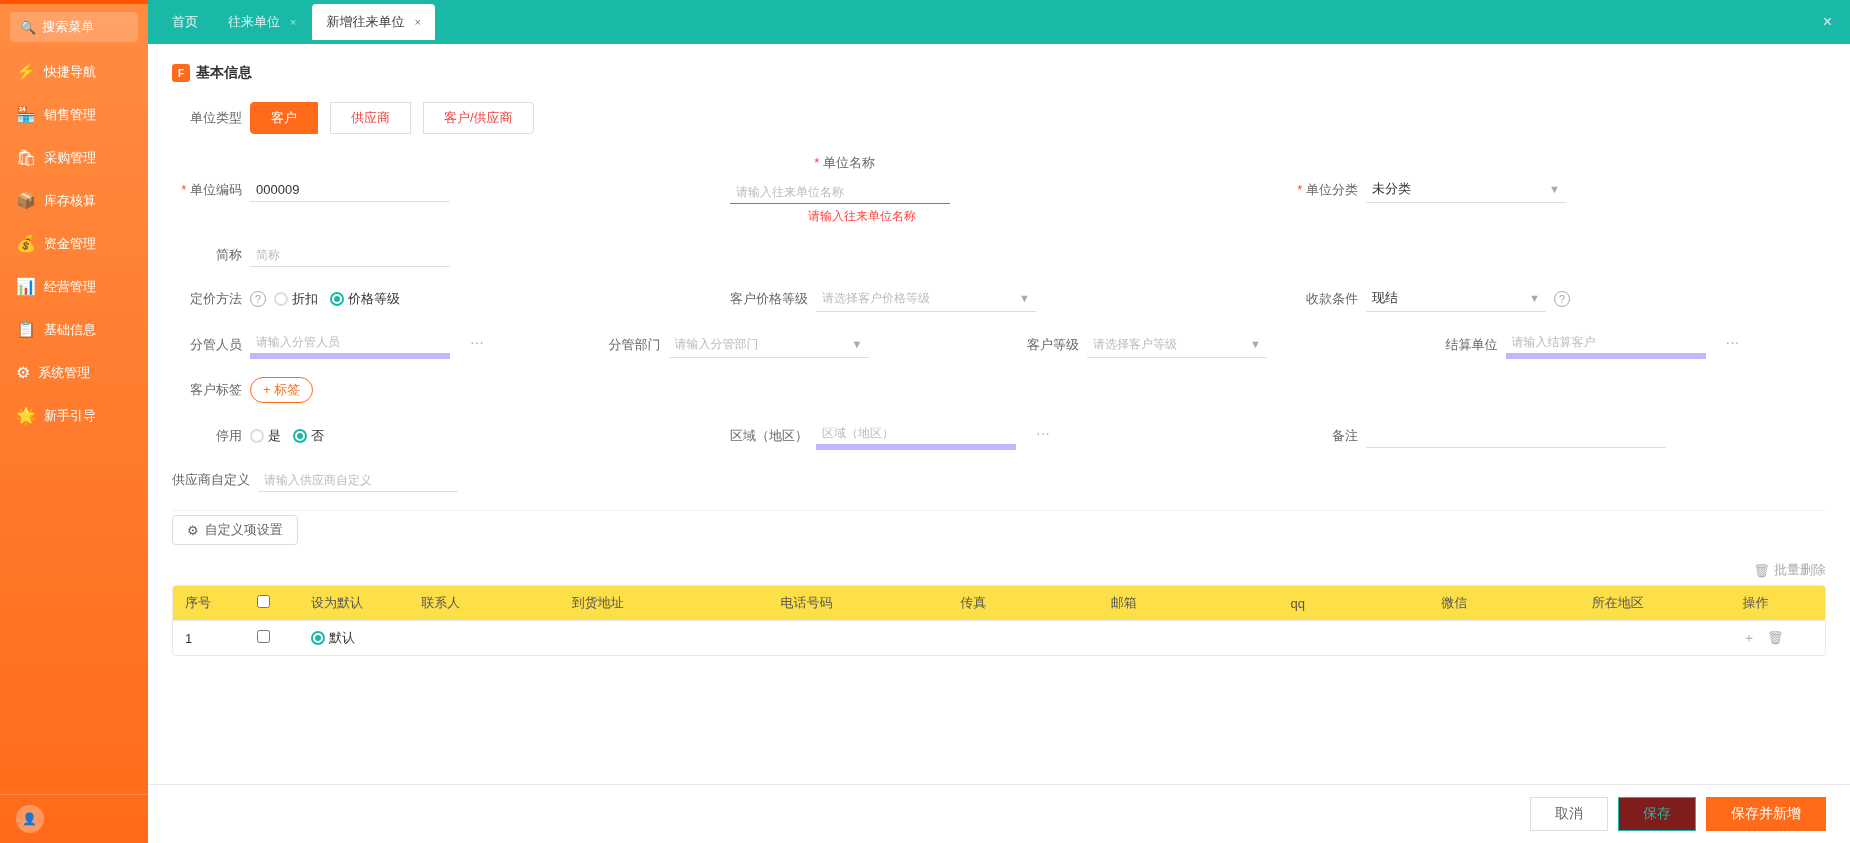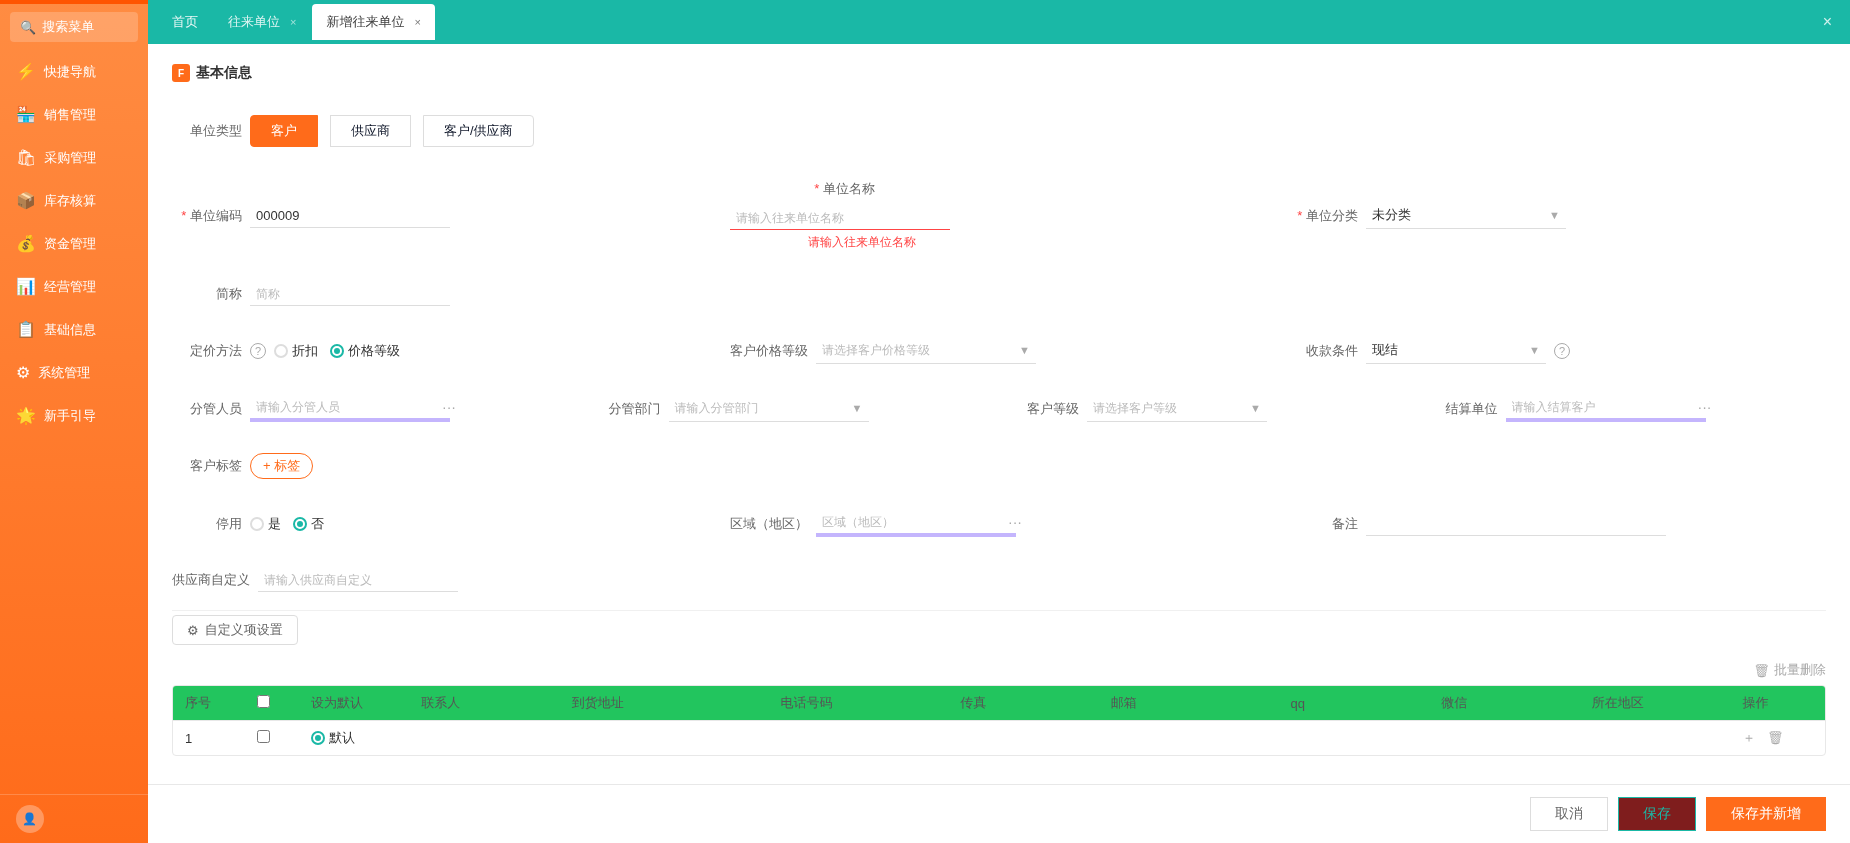--- a/index.html
+++ b/index.html
@@ -152,21 +152,21 @@
     .type-buttons {
       display: flex;
       gap: 12px;
     }
     .type-btn {
       padding: 6px 20px;
       border: 1px solid #ddd;
       cursor: pointer;
       font-size: 13px;
       background: white;
-      color: #0f172a;
+      color: #ef4444;
     }
     .type-btn.active {
       background: #ff6b1a;
       color: white;
       border-color: #ff6b1a;
     }
     .type-btn:first-child { border-radius: 4px 0 0 4px; }
     .type-btn:last-child { border-radius: 0 4px 4px 0; }
 
     
@@ -176,21 +176,20 @@
       margin-bottom: 18px;
       gap: 20px;
       flex-wrap: wrap;
     }
     .form-group {
       display: flex;
       align-items: center;
       gap: 8px;
       flex: 1;
       min-width: 250px;
-      margin-top: 13px;
     }
     .form-label {
       font-size: 13px;
       color: #666;
       white-space: nowrap;
       min-width: 70px;
       text-align: right;
     }
     .form-label.required::before {
       content: '* ';
@@ -328,21 +327,21 @@
       border: 1px solid #e8e8e8;
       border-radius: 4px;
       overflow: hidden;
     }
     .table {
       width: 100%;
       border-collapse: collapse;
       font-size: 13px;
     }
     .table th {
-      background: #22c55e;
+      background: #fde047;
       padding: 8px 12px;
       text-align: left;
       color: #555;
       font-weight: 500;
       border-bottom: 1px solid #e8e8e8;
       white-space: nowrap;
     }
     .table td {
       padding: 8px 12px;
       border-bottom: 1px solid #f0f0f0;
@@ -399,22 +398,23 @@
     .divider {
       width: 100%;
       height: 1px;
       background: #f0f0f0;
       margin: 4px 0;
     }
 
     .form-input-with-more {
       display: flex;
       align-items: center;
-      border-bottom: 4px solid #c4b5fd;
+      border-bottom: 6px solid #c4b5fd;
       width: 200px;
+      gap: 28px;
     }
     .form-input-with-more input {
       flex: 1;
       border: none;
       padding: 4px 6px;
       font-size: 13px;
       outline: none;
       background: transparent;
       color: #bbb;
     }

